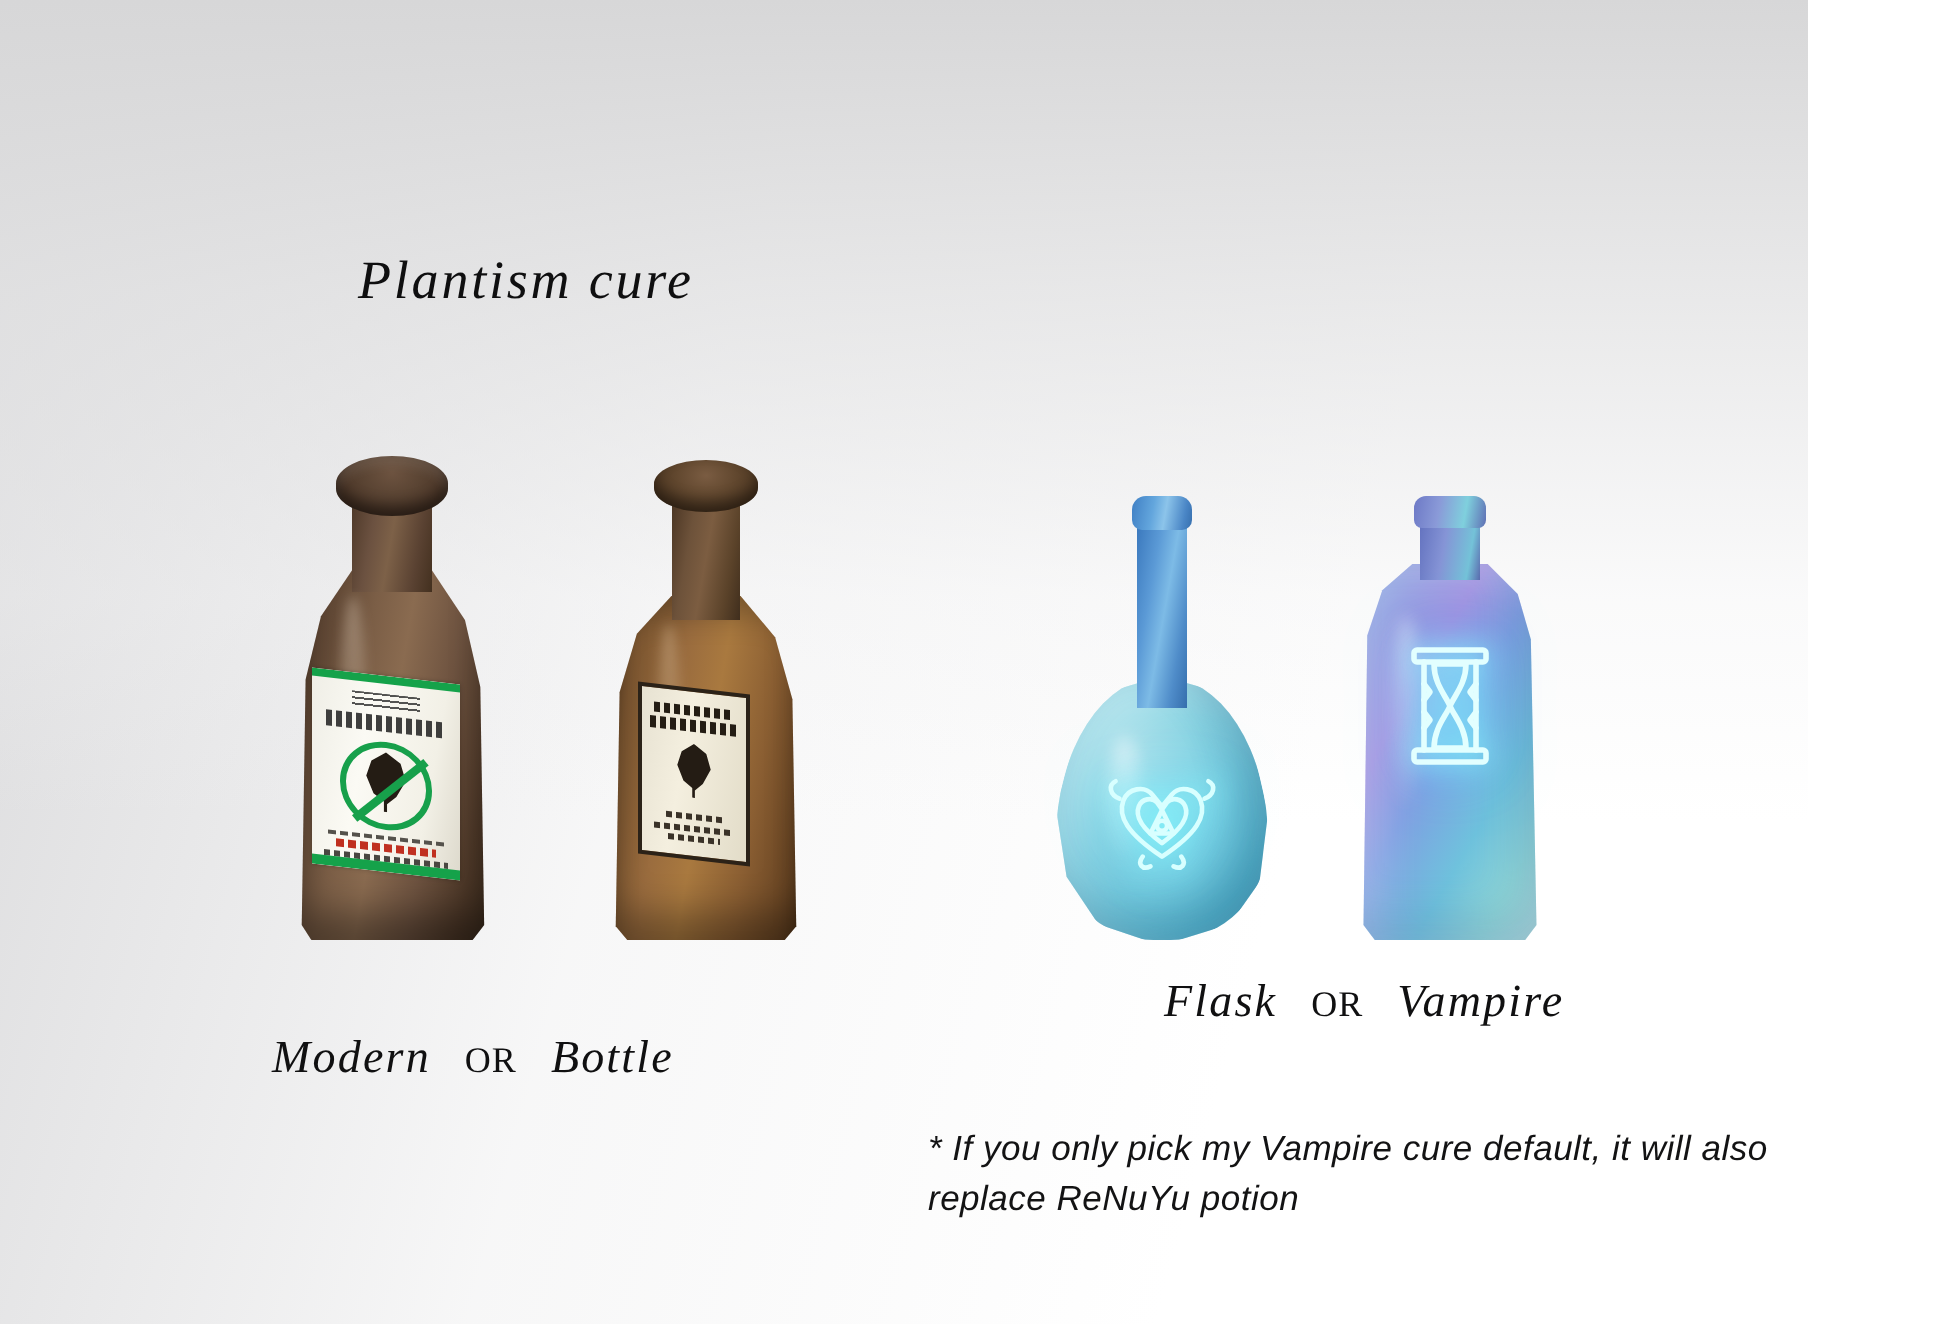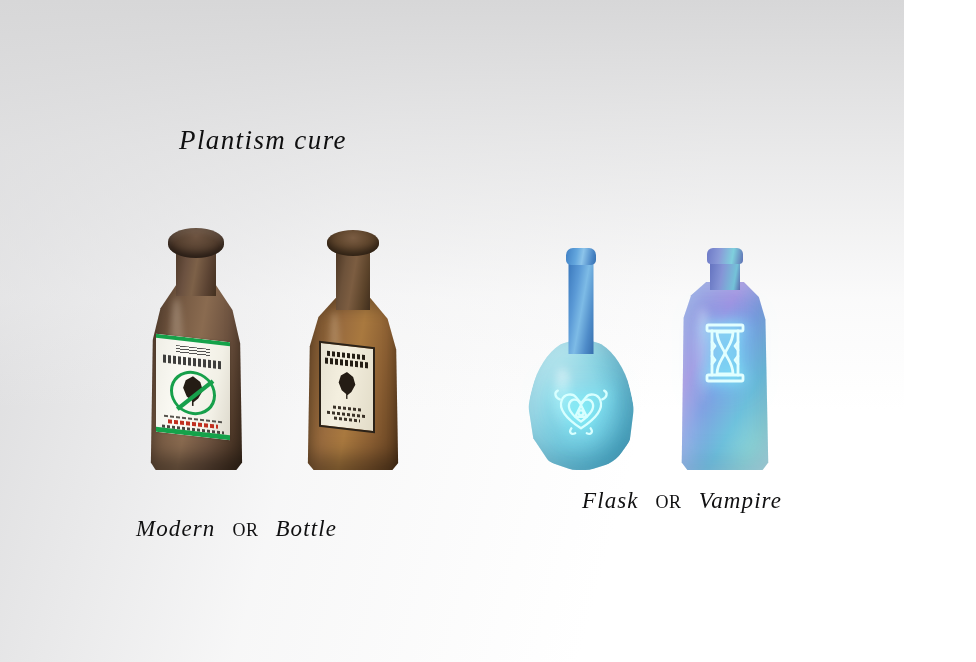--- a/index.html
+++ b/index.html
@@ -442,14 +442,15 @@
     <span class="option-or">OR</span>
     <span class="option-name">Bottle</span>
   </div>
 
   <div class="option-row" id="options-potion">
     <span class="option-name">Flask</span>
     <span class="option-or">OR</span>
     <span class="option-name">Vampire</span>
   </div>
 
+  <div id="footnote">* If you only pick my Vampire cure default, it will also replace ReNuYu potion</div>
 
 </div>
 
 </body></html>

